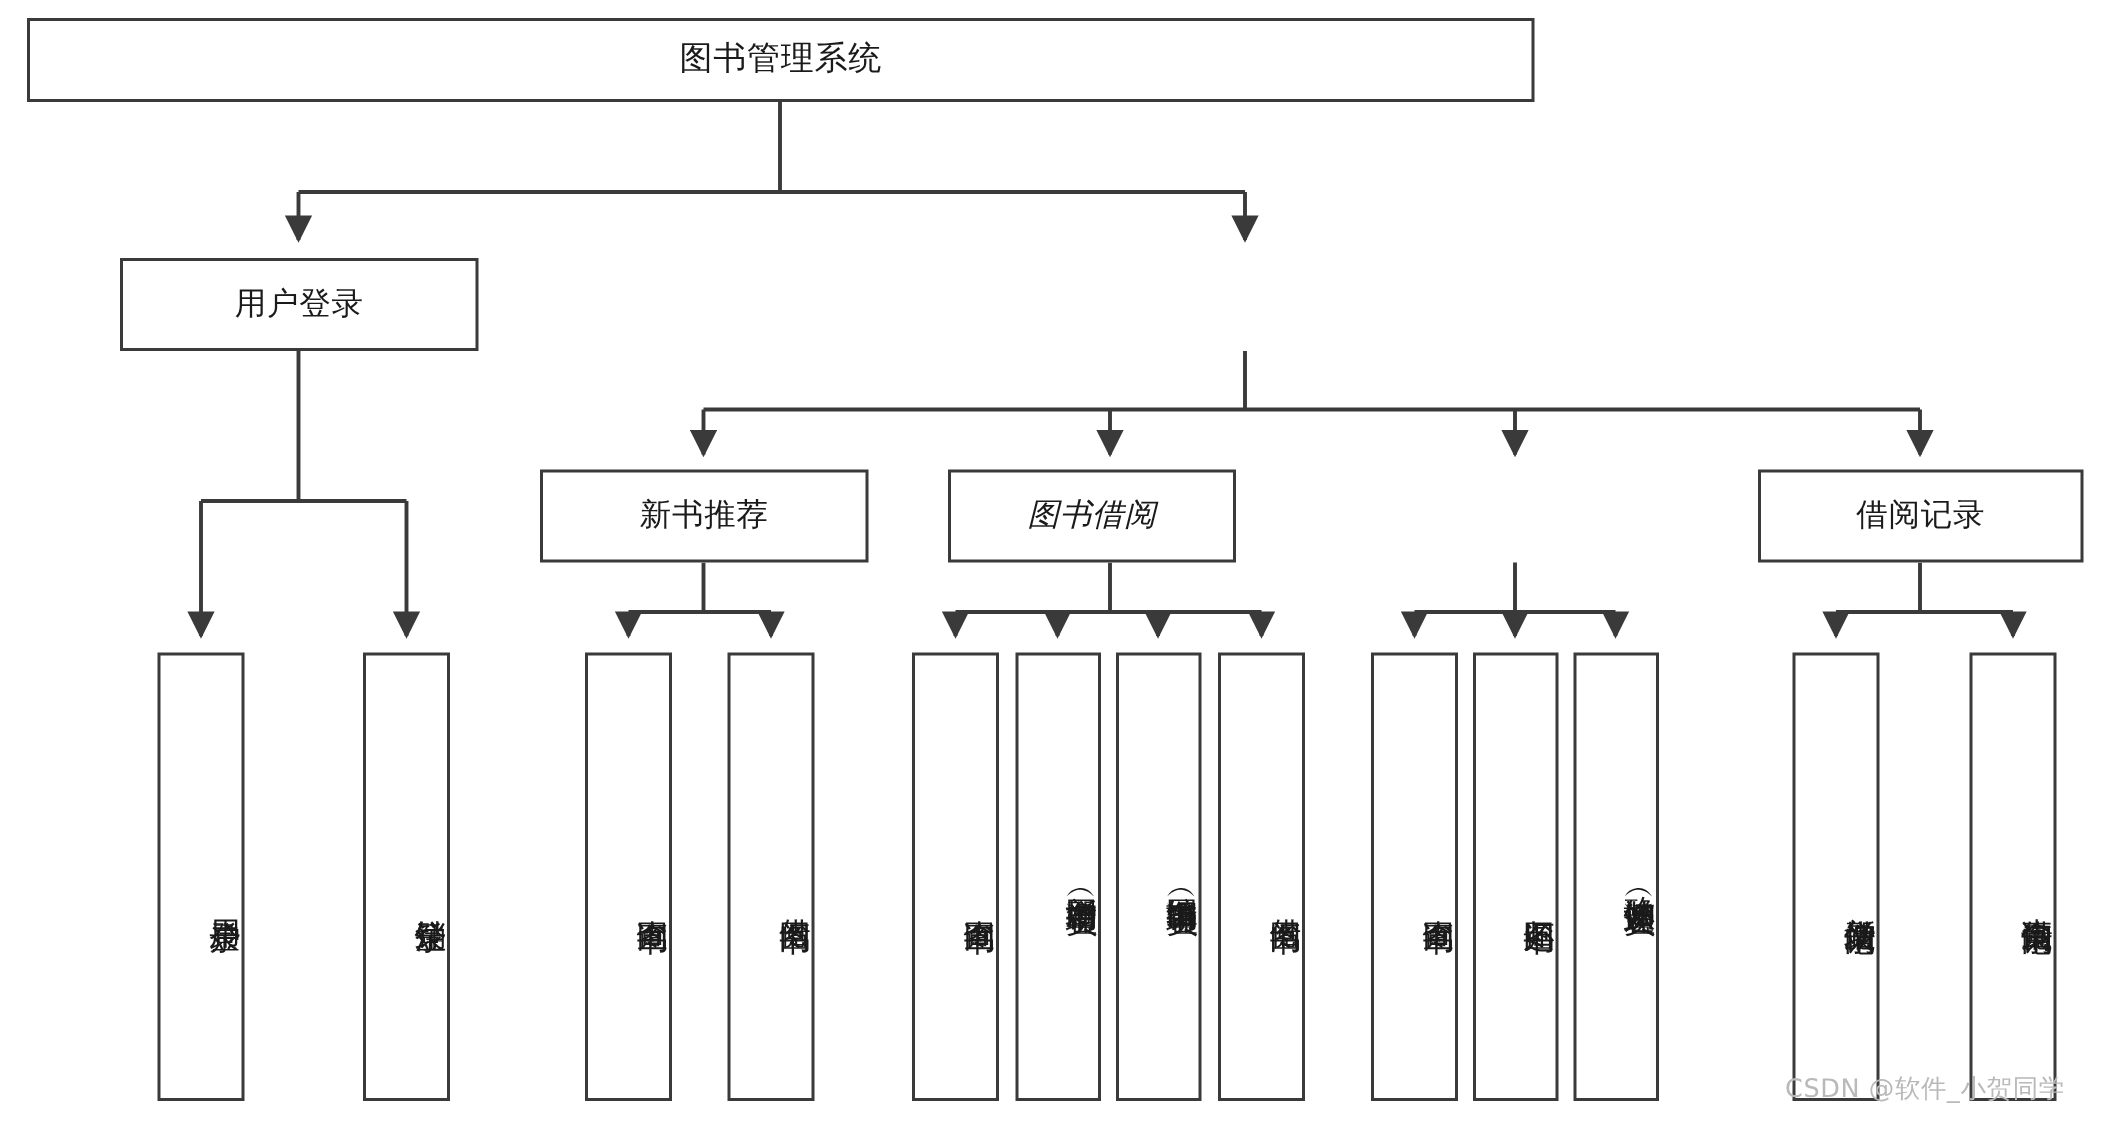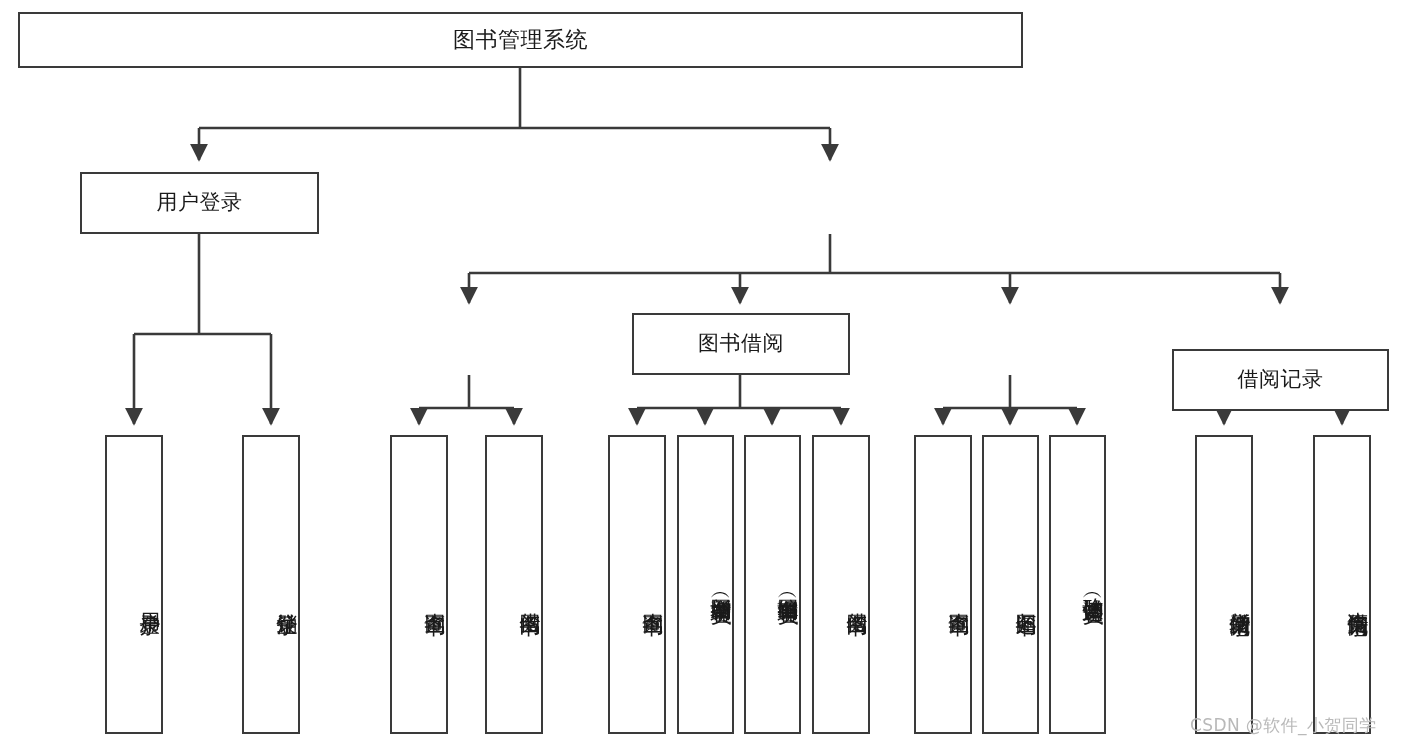--- a/index.html
+++ b/index.html
@@ -131,27 +131,30 @@
 
   <div class="node horiz root" style="left:18px; top:12px; width:1005px; height:56px;">
     <span>图书管理系统</span>
   </div>
 
   <div class="node horiz" style="left:80px; top:172px; width:239px; height:62px;">
     <span>用户登录</span>
   </div>
 
 
-
-  <div class="node horiz" style="left:632px; top:313px; width:218px; height:62px;">
+  <div class="node horiz" style="left:360px; top:313px; width:219px; height:62px;">
+    <span>新书推荐</span>
+  </div>
+
+  <div class="node horiz" style="left:632px; top:313px; width:192px; height:62px;font-style:italic;">
     <span>图书借阅</span>
   </div>
 
 
-  <div class="node horiz" style="left:1172px; top:313px; width:217px; height:62px;margin-top:36px;">
+  <div class="node horiz" style="left:1172px; top:313px; width:217px; height:62px;">
     <span>借阅记录</span>
   </div>
 
   <div class="node vert mid" style="left:105px; top:435px; width:58px; height:299px;">
     <span class="vlabel">用户登录</span>
   </div>
 
   <div class="node vert mid" style="left:242px; top:435px; width:58px; height:299px;">
     <span class="vlabel">注销登录</span>
   </div>

